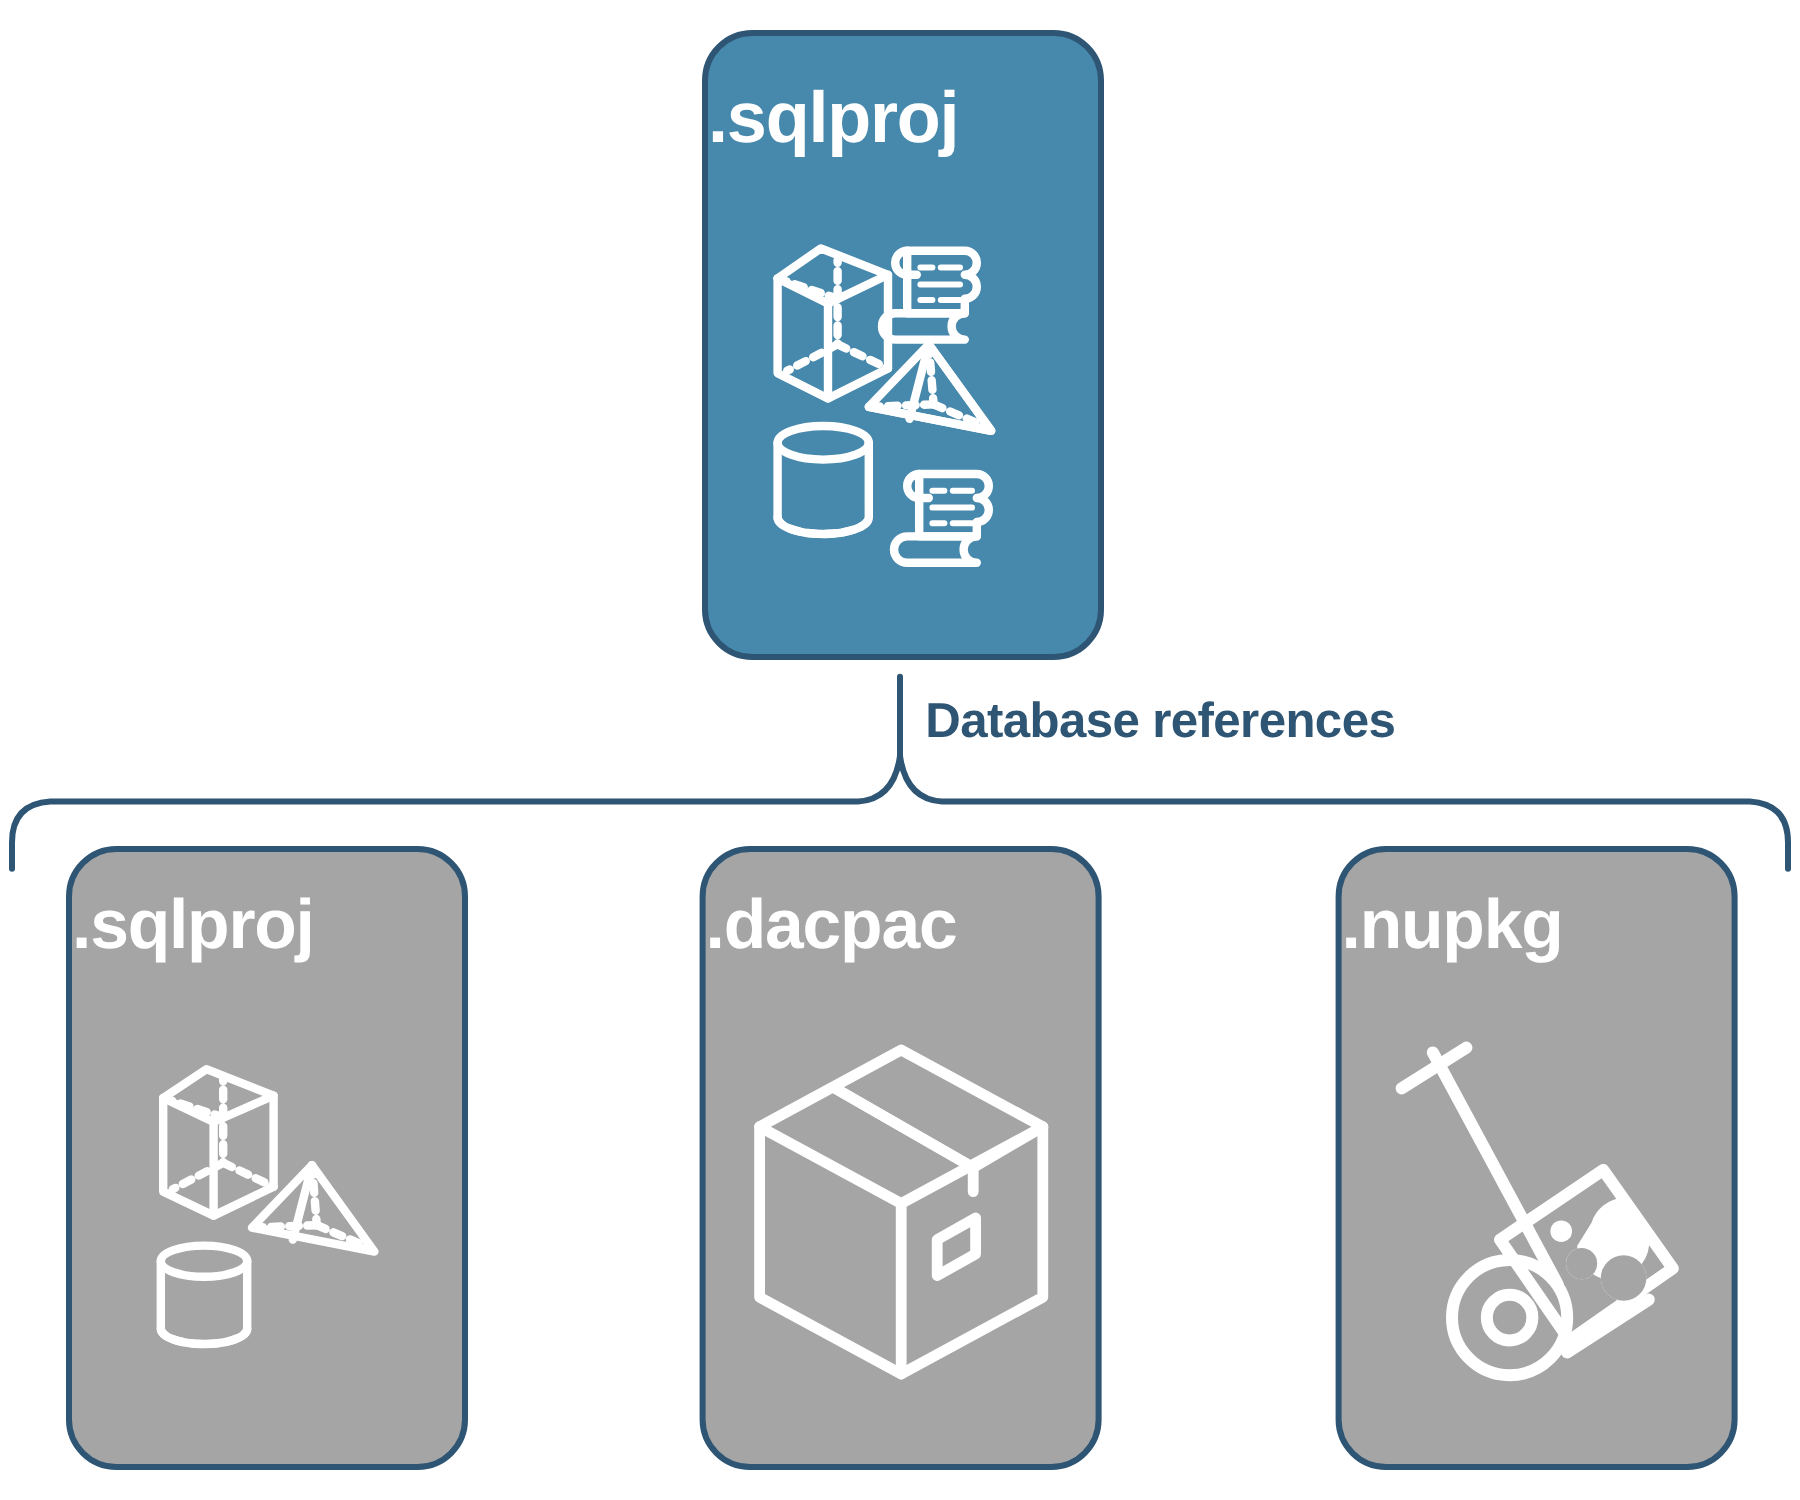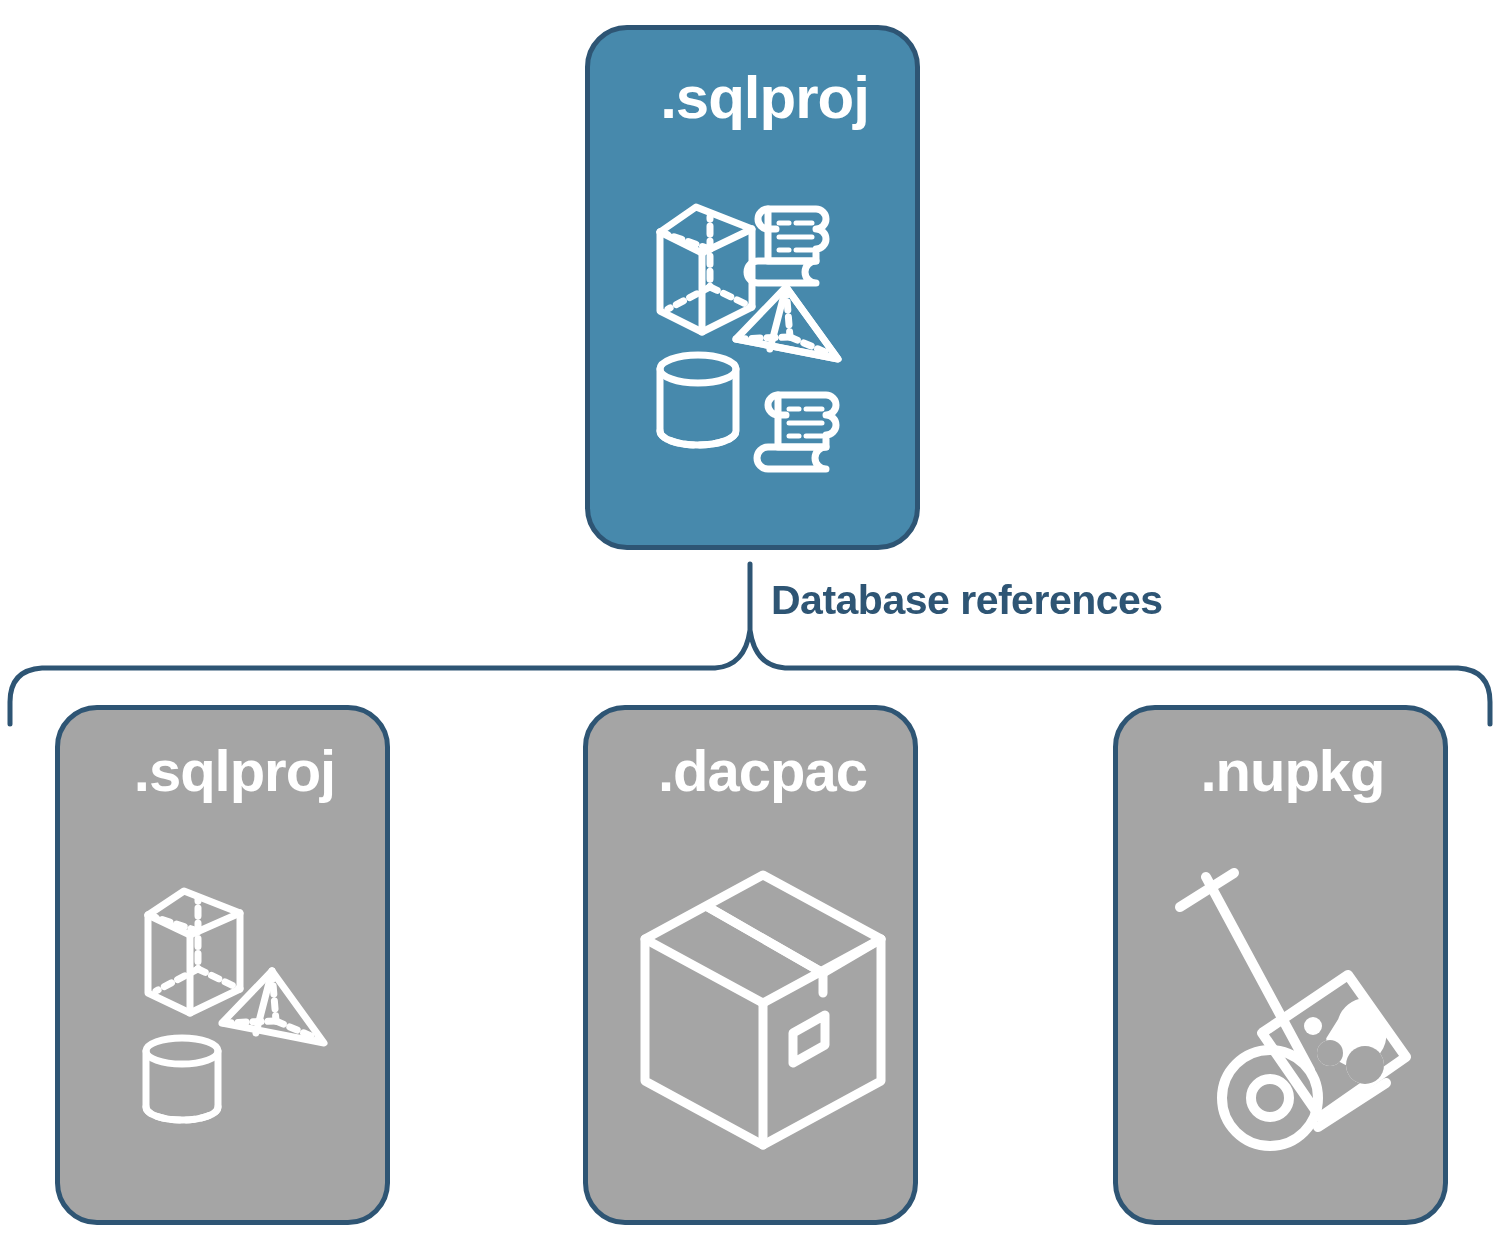--- a/index.html
+++ b/index.html
@@ -17,22 +17,20 @@
     background: #ffffff;
     overflow: hidden;
   }
   .node {
     position: absolute;
     box-sizing: border-box;
     border-radius: 42px;
     border: 5px solid #2E5574;
     display: flex;
     flex-direction: column;
-    align-items: center;
-    padding-left: 24px;
   }
   .node.blue { background: #4789AC; }
   .node.gray { background: #A5A5A5; }
 
   .node-title {
     color: #ffffff;
     font-weight: bold;
     letter-spacing: -1px;
     line-height: 1;
     user-select: none;

